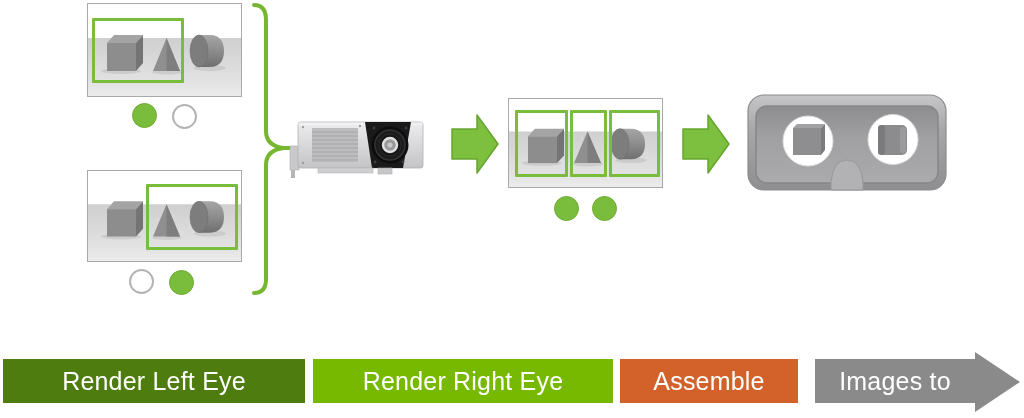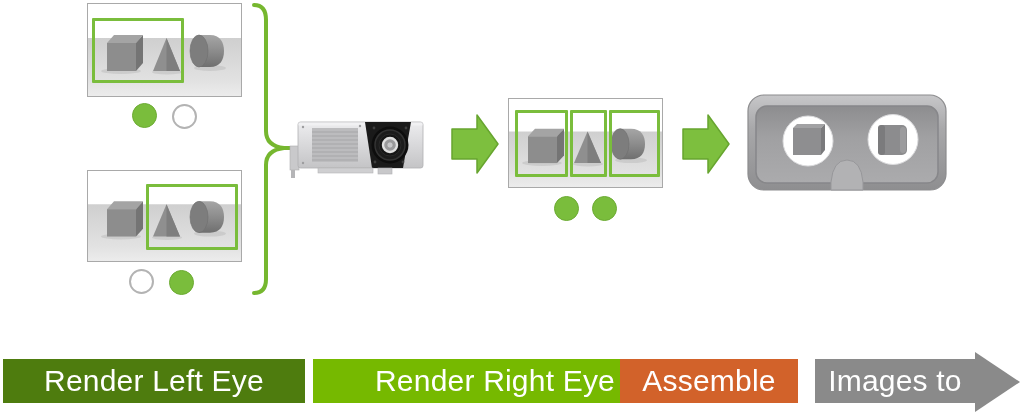--- a/index.html
+++ b/index.html
@@ -25,24 +25,24 @@
     position:absolute;border:3px solid var(--green);
     box-sizing:border-box;background:transparent;border-radius:1px;
   }
   .dot{position:absolute;width:25px;height:25px;border-radius:50%;box-sizing:border-box;}
   .dot.green{background:var(--green);border:1px solid #6cab33;}
   .dot.white{background:#ffffff;border:2px solid #b3b3b3;}
   .abs{position:absolute;}
   
   .seg{
     position:absolute;top:359px;height:44px;line-height:44px;
-    text-align:center;color:#ffffff;font-size:30px;letter-spacing:.2px;
+    text-align:center;color:#ffffff;font-size:25px;letter-spacing:.2px;
   }
   #seg-left-eye{left:3px;width:302px;background:var(--bar-dark-green);}
-  #seg-right-eye{left:313px;width:300px;background:var(--bar-light-green);padding-left:32px;}
+  #seg-right-eye{left:313px;width:300px;background:var(--bar-light-green);}
   #seg-assemble{left:620px;width:178px;background:var(--bar-orange);}
   #seg-output{left:815px;width:160px;background:var(--bar-gray);}
   #seg-output-head{
     position:absolute;left:975px;top:352px;width:0;height:0;
     border-top:30px solid transparent;border-bottom:30px solid transparent;
     border-left:45px solid var(--bar-gray);
   }
 </style>
 </head>
 <body>

